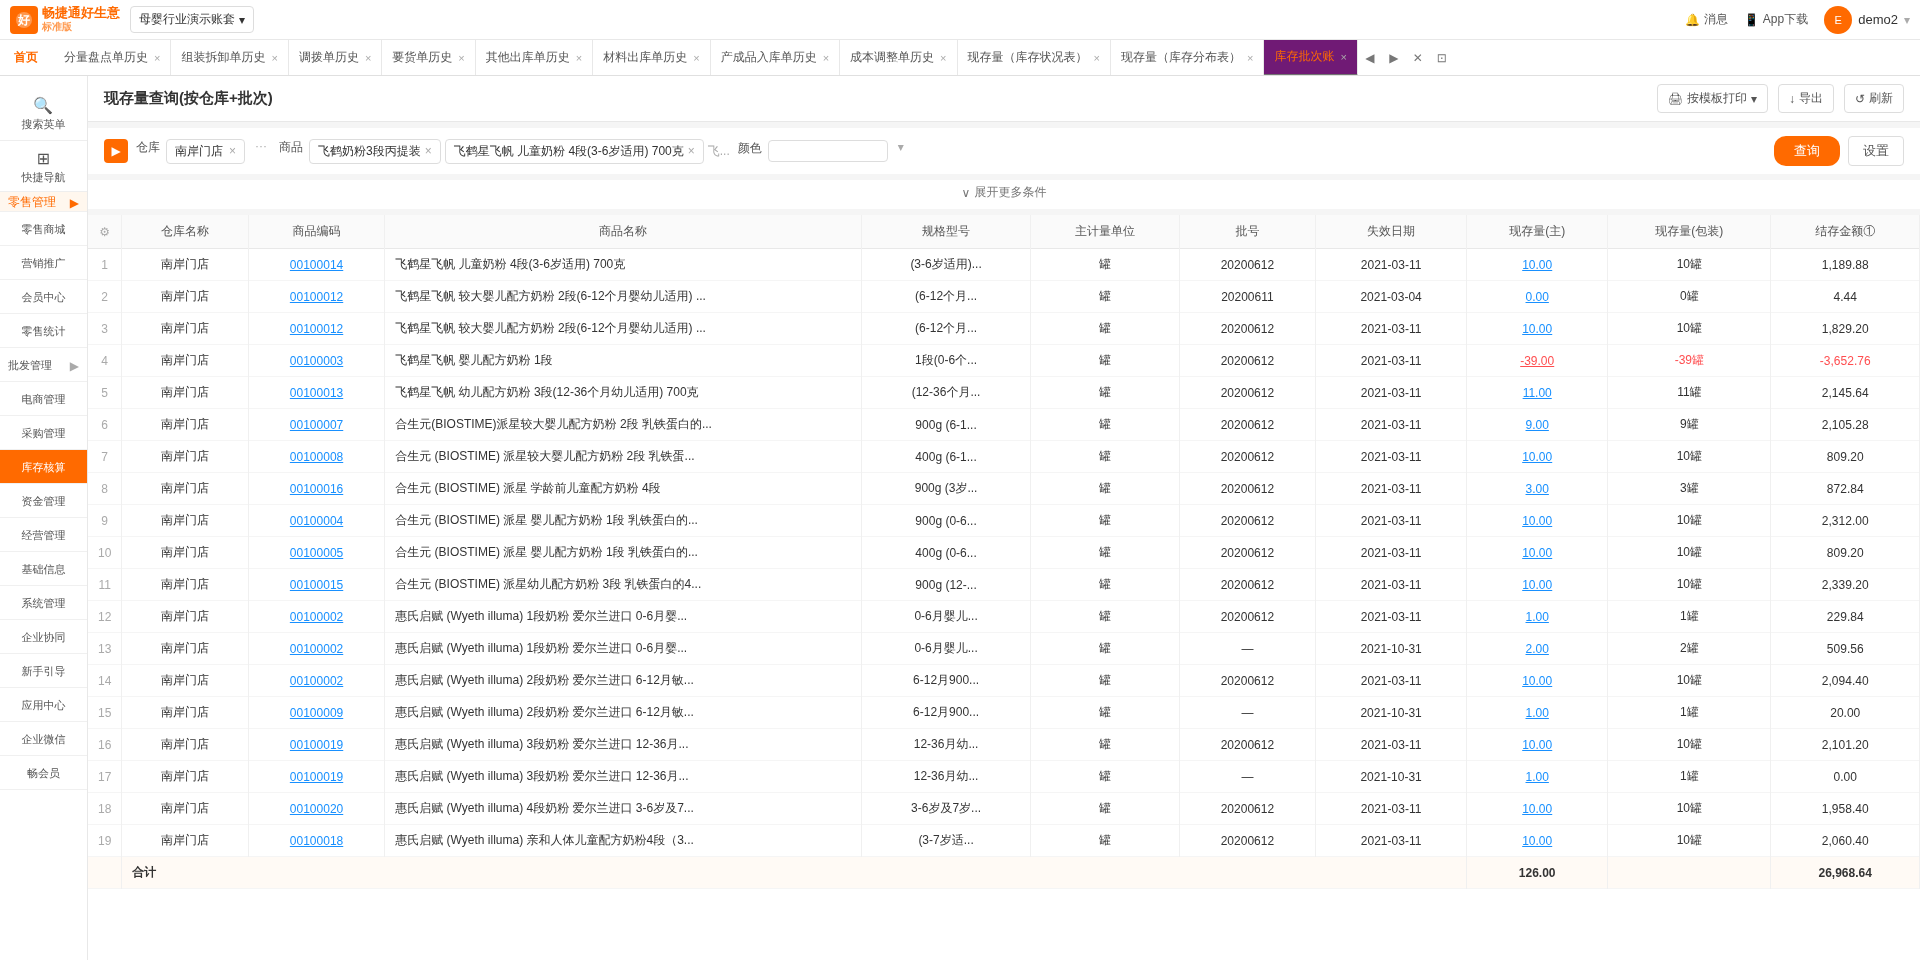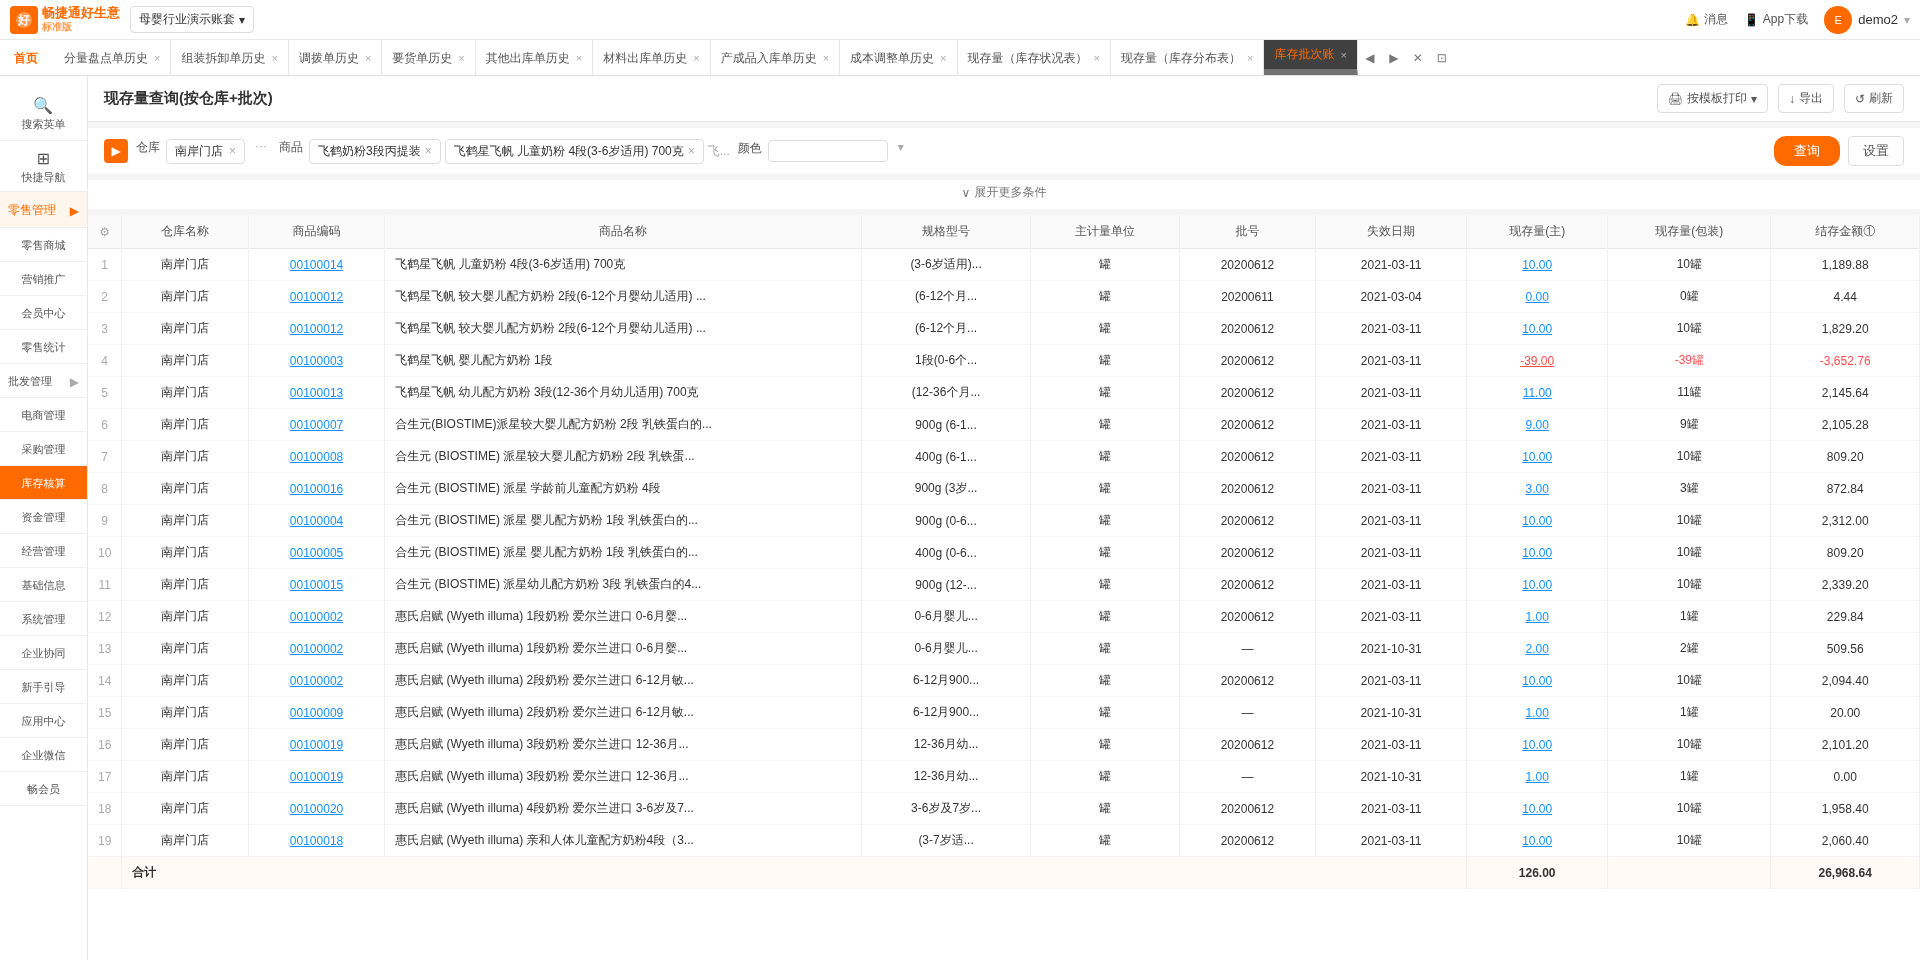--- a/index.html
+++ b/index.html
@@ -9,25 +9,25 @@
     .top-bar { height: 40px; background: #fff; display: flex; align-items: center; padding: 0 10px; border-bottom: 1px solid #e8e8e8; justify-content: space-between; }
     .top-bar-left { display: flex; align-items: center; gap: 10px; }
     .logo { display: flex; align-items: center; gap: 4px; color: #ff6a00; font-weight: bold; font-size: 13px; }
     .logo-icon { width: 28px; height: 28px; background: #ff6a00; border-radius: 4px; display: flex; align-items: center; justify-content: center; color: #fff; font-size: 10px; }
     .dropdown-selector { display: flex; align-items: center; gap: 4px; padding: 4px 8px; border: 1px solid #ddd; border-radius: 4px; cursor: pointer; color: #333; }
     .top-bar-right { display: flex; align-items: center; gap: 16px; color: #555; }
     .top-bar-right span { cursor: pointer; display: flex; align-items: center; gap: 4px; }
     .avatar { width: 28px; height: 28px; border-radius: 50%; background: #ff6a00; display: flex; align-items: center; justify-content: center; color: #fff; font-size: 11px; }
 
     
-    .tab-bar { height: 36px; background: #fff; display: flex; border-bottom: 1px solid #e0e0e0; overflow: hidden; padding: 0 4px; }
+    .tab-bar { height: 36px; background: #fff; display: flex; align-items: center; border-bottom: 1px solid #e0e0e0; overflow: hidden; padding: 0 4px; }
     .tab-item { height: 36px; display: flex; align-items: center; padding: 0 10px; cursor: pointer; white-space: nowrap; border-right: 1px solid #e8e8e8; color: #555; font-size: 12px; flex-shrink: 0; }
     .tab-item.home { color: #ff6a00; font-weight: bold; border-right: none; padding-right: 16px; }
     .tab-item .close-btn { margin-left: 6px; color: #aaa; cursor: pointer; font-size: 11px; }
-    .tab-item.active { background: #404040; color: #ff6a00; border-bottom: 7px solid #737373; }
+    .tab-item.active { background: #701a75; color: #ff6a00; border-bottom: 2px solid #737373; }
     .tab-nav-btn { width: 24px; height: 36px; display: flex; align-items: center; justify-content: center; cursor: pointer; color: #777; flex-shrink: 0; }
 
     
     .main-layout { display: flex; height: calc(960px - 76px); }
 
     
     .sidebar { width: 88px; background: #fff; border-right: 1px solid #e8e8e8; display: flex; flex-direction: column; align-items: center; padding-top: 10px; flex-shrink: 0; }
     .sidebar-search { width: 100%; text-align: center; padding: 8px 0; cursor: pointer; color: #555; border-bottom: 1px solid #eee; }
     .sidebar-search span { display: block; font-size: 11px; color: #555; margin-top: 2px; }
     .sidebar-nav { width: 100%; text-align: center; padding: 6px 0; cursor: pointer; border-bottom: 1px solid #eee; }
@@ -145,21 +145,21 @@
 
   <div class="sidebar">
     <div class="sidebar-search">
       <span style="font-size:16px;">🔍</span>
       <span>搜索英单</span>
     </div>
     <div class="sidebar-nav">
       <span style="font-size:16px;">⊞</span>
       <span>快捷导航</span>
     </div>
-    <div class="sidebar-item" style="background:#fff7ee;color:#ff6a00;flex-direction:row;justify-content:space-between;padding:8px 8px;">
+    <div class="sidebar-item" style="background:#fff7ee;color:#ff6a00;flex-direction:row;justify-content:space-between;padding:0 8px;">
       <span style="font-size:12px;color:#ff6a00;">零售管理</span>
       <span style="color:#ff6a00;font-size:12px;">▶</span>
     </div>
     <div class="sidebar-item">
         <span>零售商城</span>
       </div>
     <div class="sidebar-item">
         <span>营销推广</span>
       </div>
     <div class="sidebar-item">

